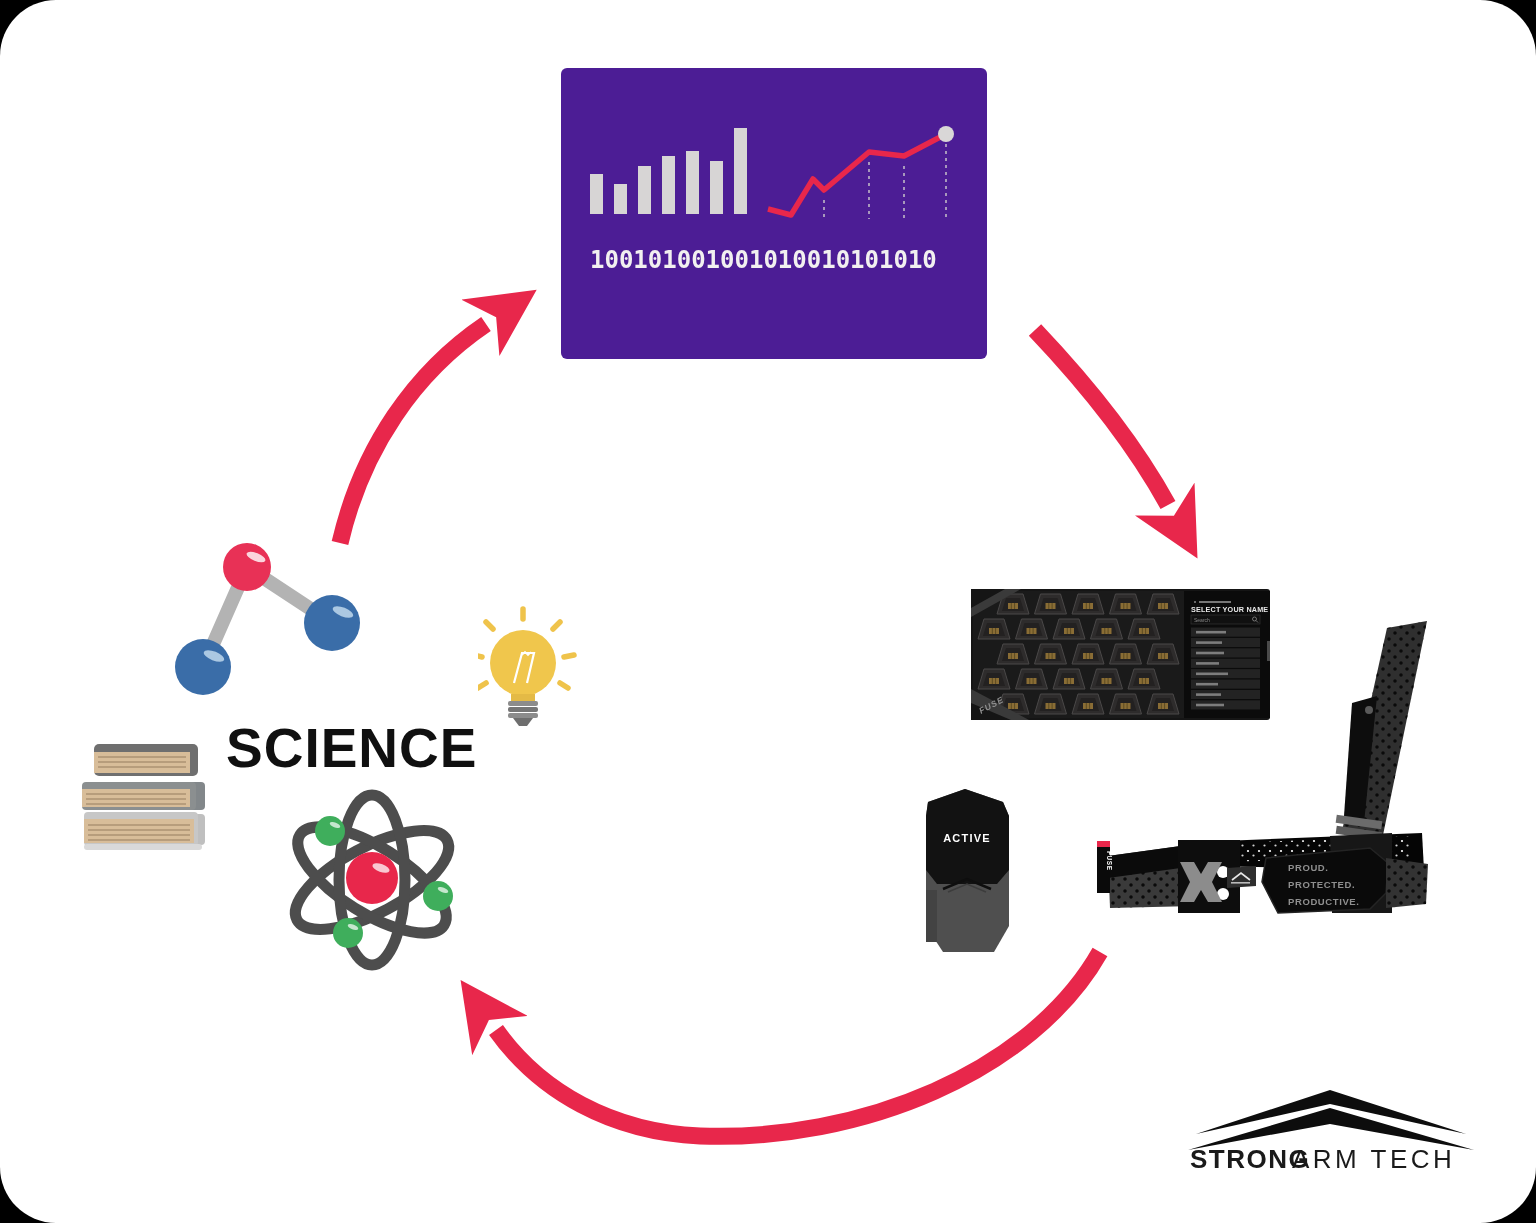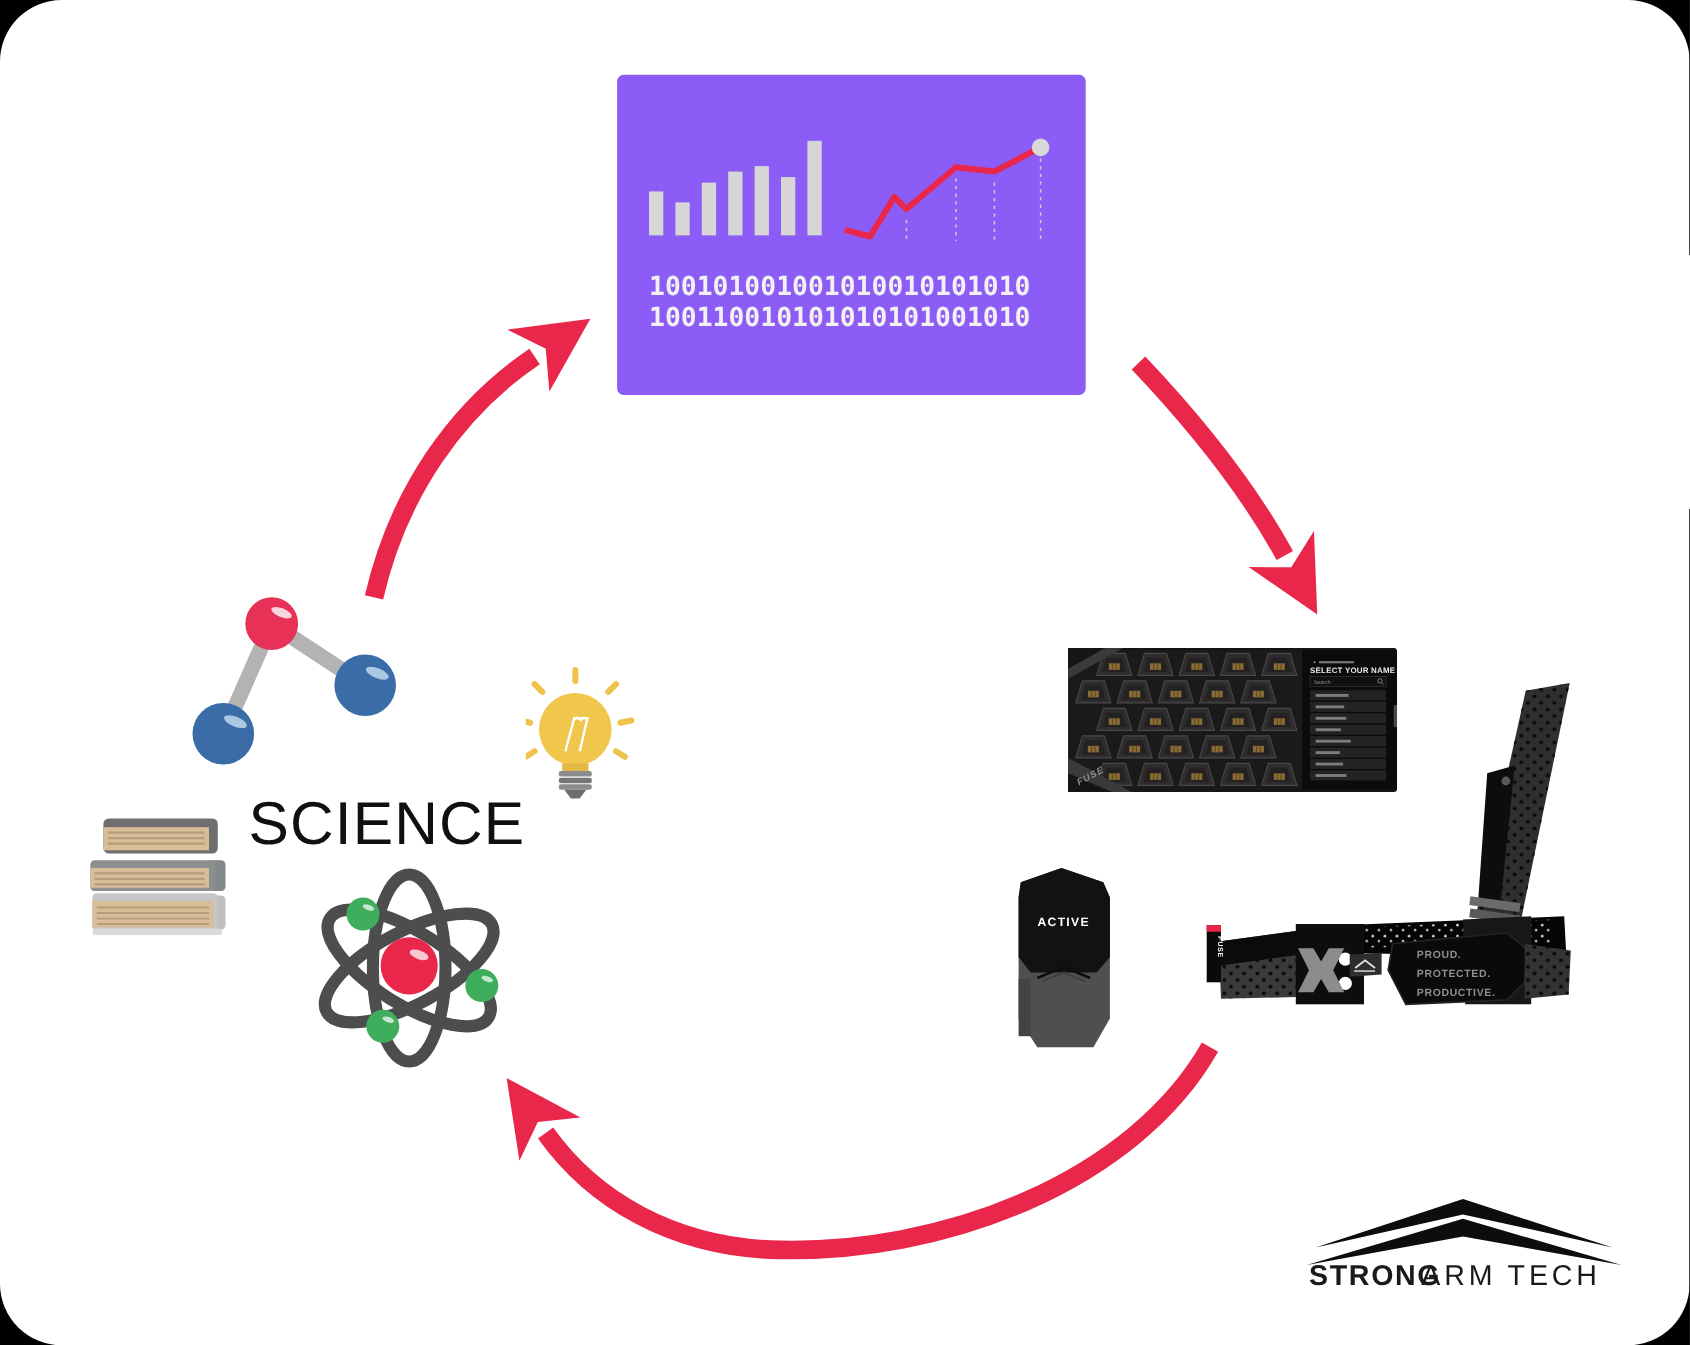--- a/index.html
+++ b/index.html
@@ -1,33 +1,33 @@
 <!DOCTYPE html>
 <html><head>
 <meta charset="utf-8">
 <style>
   html,body{margin:0;padding:0;background:#000;}
   #stage{position:relative;width:1536px;height:1223px;background:#000;overflow:hidden;
          font-family:"Liberation Sans",sans-serif;}
   #card{position:absolute;inset:0;background:#fff;border-radius:56px;}
   .abs{position:absolute;}
   
-  #panel{left:561px;top:68px;width:426px;height:291px;background:#8b5cf6;border-radius:6px;z-index:3;}
+  #panel{left:561px;top:68px;width:426px;height:291px;background:#4c1d95;border-radius:6px;z-index:3;}
   #barchart{left:29px;top:59px;height:87px;display:flex;align-items:flex-end;gap:11px;}
   .bar{width:13px;background:#d7d5d5;}
   #trend{position:absolute;inset:0;}
   .trendline{fill:none;stroke:#e8274b;stroke-width:5.5;stroke-linejoin:round;}
   .dropline{stroke:#cfcdcd;stroke-width:1.4;stroke-dasharray:3 4;}
   #binary{left:29px;top:178px;font-family:"DejaVu Sans Mono",monospace;font-weight:bold;
           font-size:24px;line-height:28px;color:#f2f0f0;letter-spacing:0;}
   
   #arrows{position:absolute;inset:0;z-index:2;}
   .arrow{fill:none;stroke:#e8274b;stroke-width:17;}
   
-  #science-title{left:226px;top:716px;font-size:55px;font-weight:normal;color:#101010;
+  #science-title{left:226px;top:716px;font-size:55px;font-weight:bold;color:#101010;
                  letter-spacing:1px;z-index:3;}
   svg{display:block}
   .z3{z-index:3;}
   text{font-family:"Liberation Sans",sans-serif;}
 </style>
 </head>
 <body>
 
 <div id="stage">
   <div id="card"></div>
@@ -58,21 +58,20 @@
           <line x1="263" y1="132" x2="263" y2="151" class="dropline"></line>
           <line x1="308" y1="94" x2="308" y2="151" class="dropline"></line>
           <line x1="343" y1="98" x2="343" y2="151" class="dropline"></line>
           <line x1="385" y1="76" x2="385" y2="151" class="dropline"></line>
         </g>
       <polyline class="trendline" points="207,141 230,147 252,111 263,122 308,84 343,88 385,66"></polyline>
       <circle r="8" fill="#d9d7d7" cx="385" cy="66"></circle>
     </svg>
     <div id="binary" class="abs">
       <div>100101001001010010101010</div>
-      <div>100110010101010101001010</div>
     </div>
   </div>
 
   <svg class="abs z3" style="left:971px;top:589px" width="299" height="131" viewBox="0 0 299 131">
     <defs>
       <g id="slot">
         <path d="M2 22 L8 2 L28 2 L34 22 Z" fill="#2e2c2c" stroke="#4a4848" stroke-width="1"></path>
         <path d="M7 19 L11 6 L25 6 L29 19 Z" fill="#232121"></path>
         <rect x="13" y="11" width="10" height="6" fill="#8a6d35"></rect>
         <line x1="16.3" y1="11" x2="16.3" y2="17" stroke="#5c4a22" stroke-width="1"></line>

